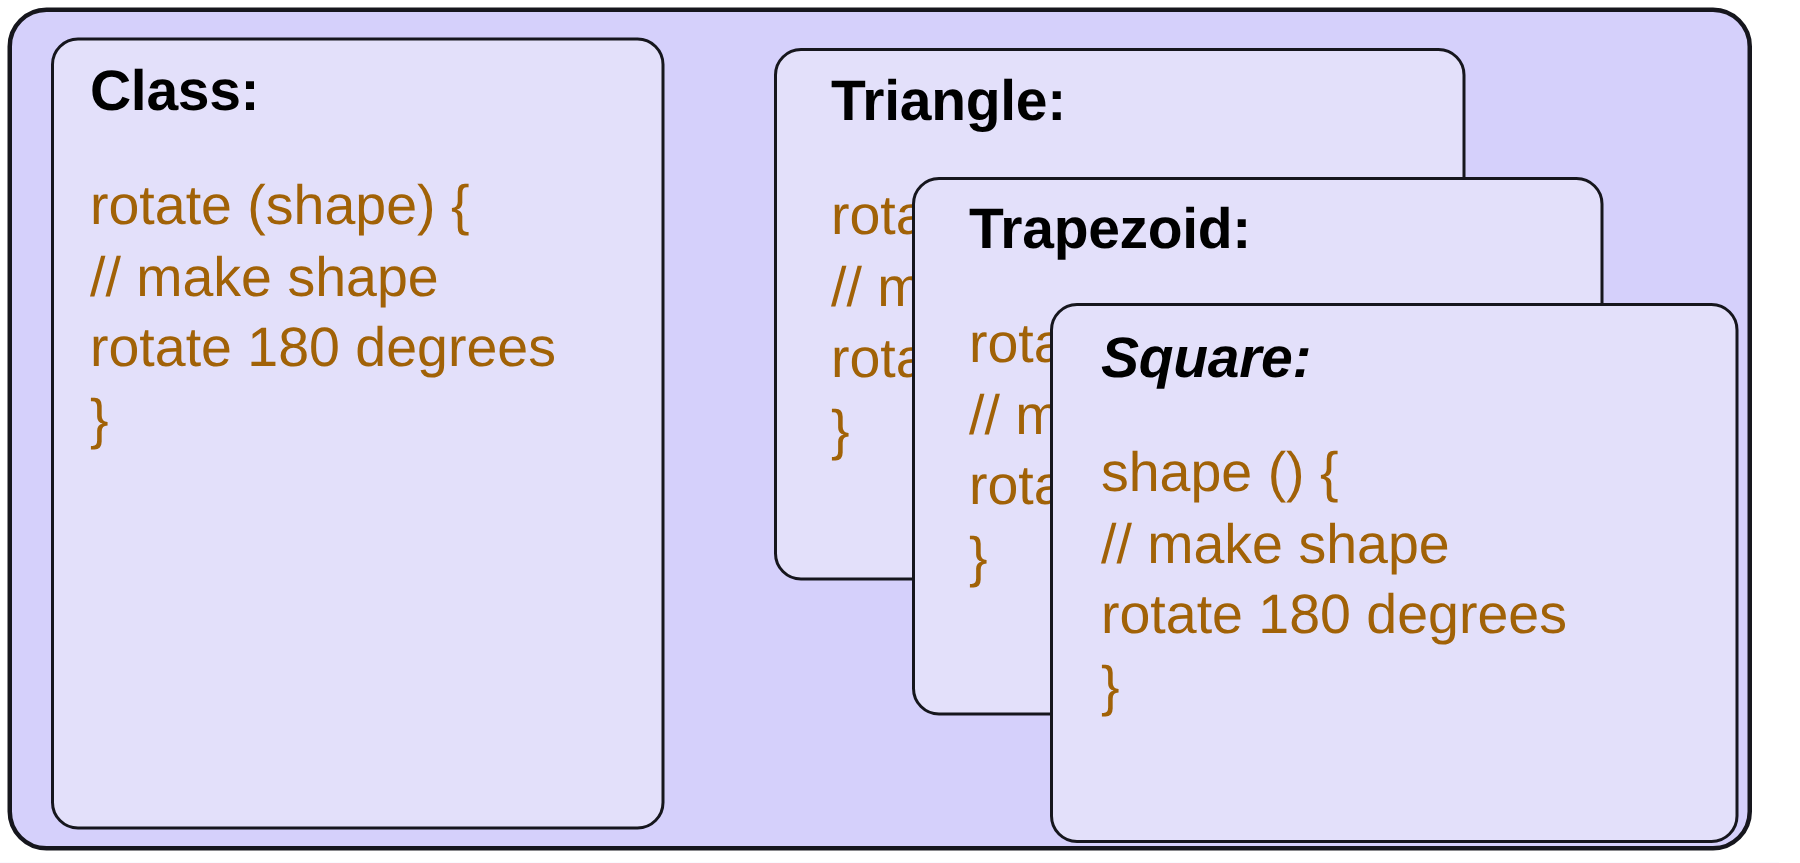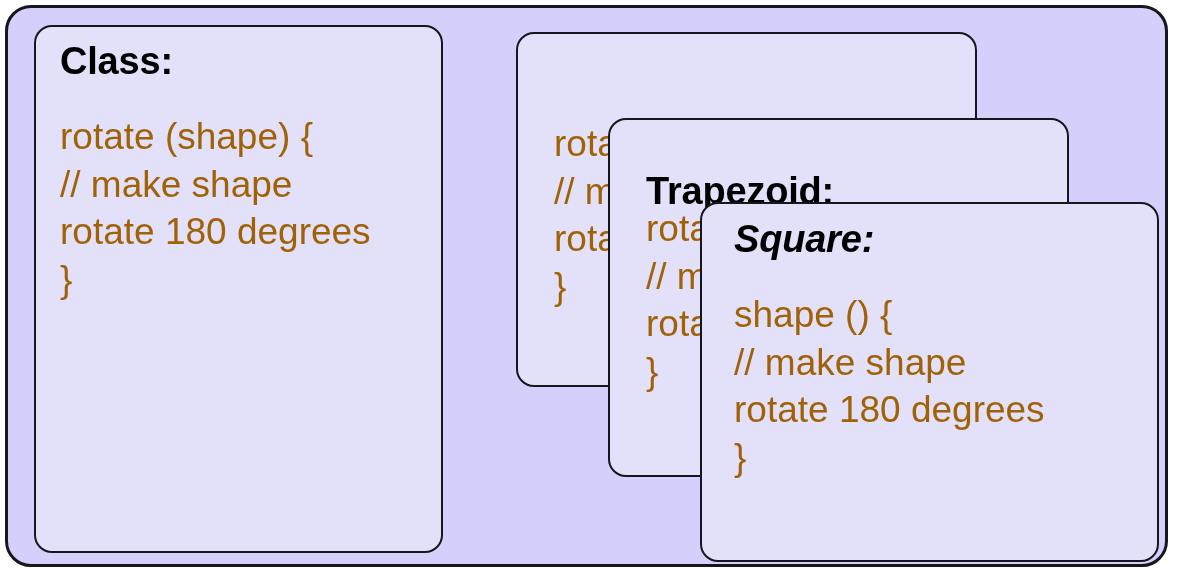--- a/index.html
+++ b/index.html
@@ -85,21 +85,21 @@
   #card-triangle .card-title { left: 36px; top: 14px; }
   #card-triangle .card-body  { left: 36px; top: 86px; }
 
   
   #card-trapezoid {
     left: 600px;
     top: 110px;
     width: 461px;
     height: 359px;
   }
-  #card-trapezoid .card-title { left: 36px; top: 13px; margin-top: 38px; }
+  #card-trapezoid .card-title { left: 36px; top: 13px; }
   #card-trapezoid .card-body  { left: 36px; top: 85px; }
 
   
   #card-square {
     left: 692px;
     top: 194px;
     width: 459px;
     height: 360px;
   }
   #card-square .card-title { left: 32px; top: 15px; font-style: italic; }
@@ -122,20 +122,21 @@
       <div class="card-title">Class:</div>
       <div class="card-body">
         <span class="code-line">rotate (shape) {</span>
         <span class="code-line">// make shape</span>
         <span class="code-line">rotate 180 degrees</span>
         <span class="code-line">}</span>
       </div>
     </div>
 
     <div class="card" id="card-triangle">
+      <div class="card-title">Triangle:</div>
       <div class="card-body">
         <span class="code-line">rotate (shape) {</span>
         <span class="code-line">// make shape</span>
         <span class="code-line">rotate 180 degrees</span>
         <span class="code-line">}</span>
       </div>
     </div>
 
     <div class="card" id="card-trapezoid">
       <div class="card-title">Trapezoid:</div>

